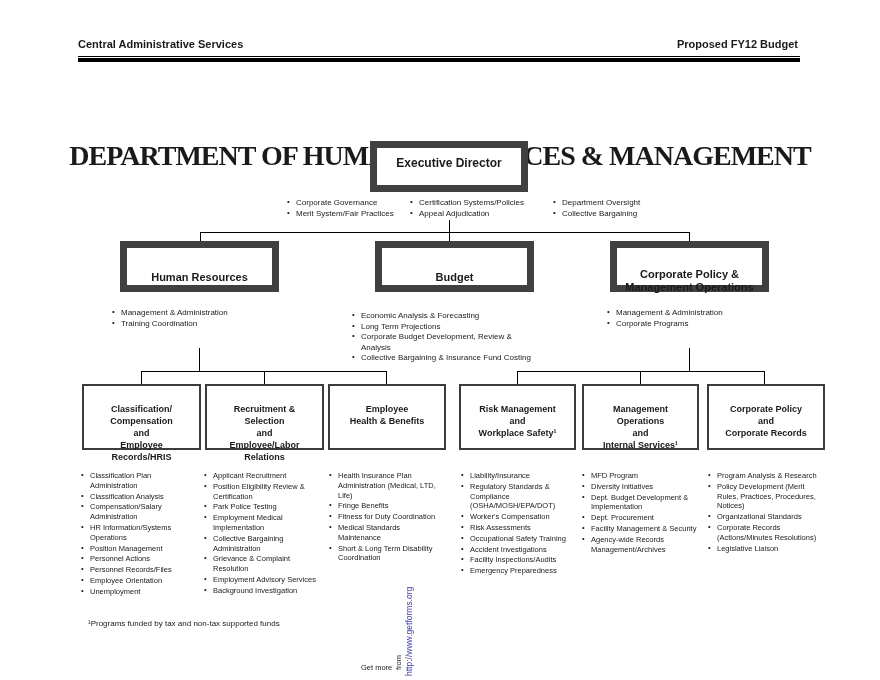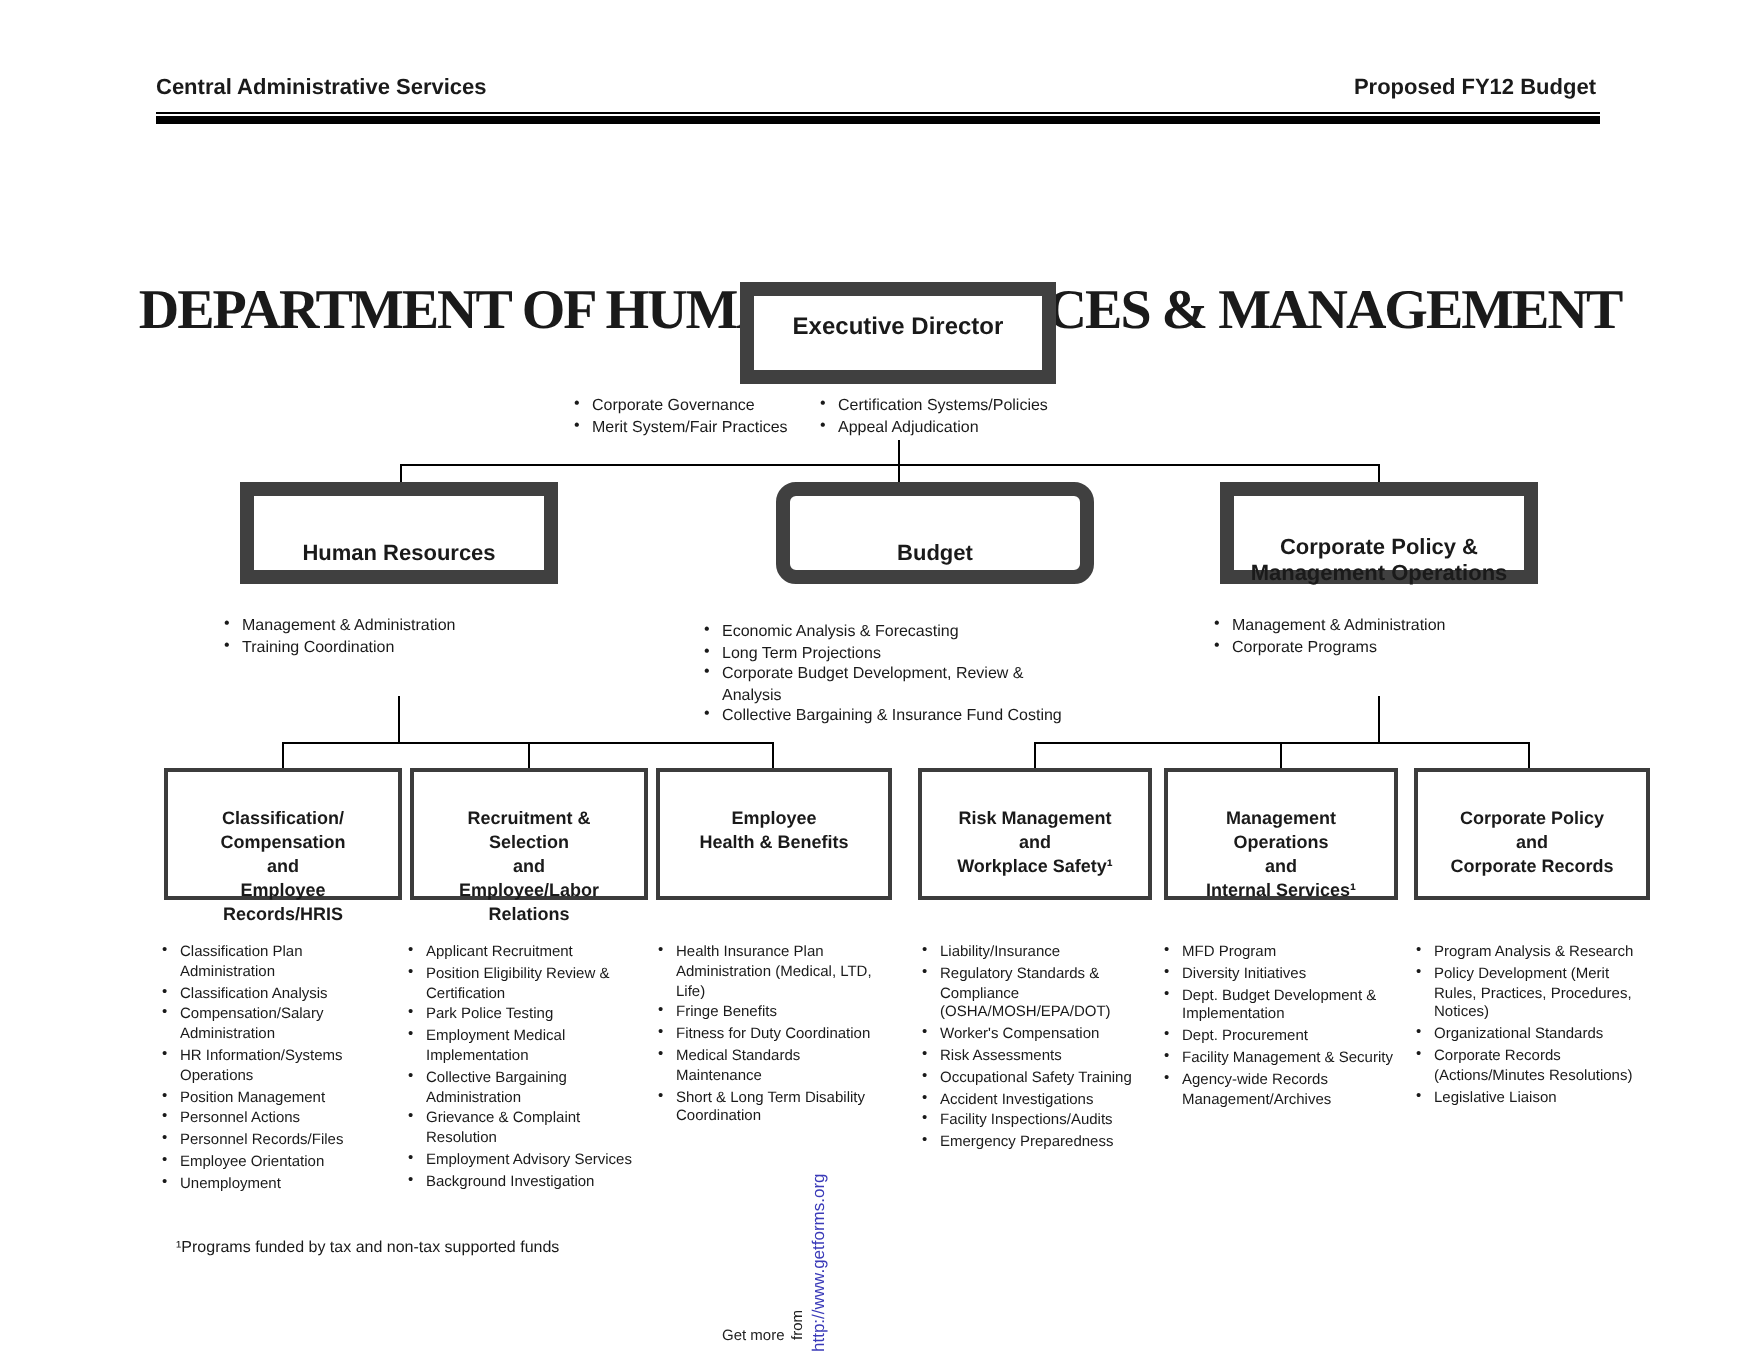--- a/index.html
+++ b/index.html
@@ -17,21 +17,21 @@
   
   .title { position:absolute; left:0; top:100px; width:880px; text-align:center;
            font-family:"Liberation Serif", serif; font-weight:bold; font-size:28px;
            letter-spacing:-1px; white-space:nowrap;margin-top:40px; }
   
   .box  { position:absolute; border:7px solid #404040; background:#fff; text-align:center;
           font-weight:bold; }
   .exec-box { left:370px; top:141px; width:158px; height:51px; font-size:12px; padding-top:8px; }
   .div-box  { top:241px; width:159px; height:51px; font-size:11px; padding-top:10px;
               line-height:13px; white-space:pre-line; }
-  #div-0 { left:120px; } #div-1 { left:388px;border-radius:10px; } #div-2 { left:610px; padding-top:7px; }
+  #div-0 { left:120px; } #div-1 { left:375px; } #div-2 { left:610px; padding-top:7px; }
   .unit-box { top:384px; height:66px; font-size:9px; line-height:12px; padding-top:5px;
               white-space:pre-line; border:2px solid #3c3c3c; }
   #unit-0 { left:82px;  width:119px; }
   #unit-1 { left:205px; width:119px; }
   #unit-2 { left:328px; width:118px; }
   #unit-3 { left:459px; width:117px; }
   #unit-4 { left:582px; width:117px; }
   #unit-5 { left:707px; width:118px; }
   
   .line { position:absolute; background:#000; }
@@ -75,20 +75,24 @@
     <span>Executive Director</span>
   </div>
   <ul class="blist exec-col" id="exec-col-0">
       <li>Corporate Governance</li>
       <li>Merit System/Fair Practices</li>
     </ul>
   <ul class="blist exec-col" id="exec-col-1">
       <li>Certification Systems/Policies</li>
       <li>Appeal Adjudication</li>
     </ul>
+  <ul class="blist exec-col" id="exec-col-2">
+      <li>Department Oversight</li>
+      <li>Collective Bargaining</li>
+    </ul>
 
   <div class="line" style="left:449px; top:220px; width:1px; height:12px;"></div>
   <div class="line" style="left:200px; top:232px; width:490px; height:1px;"></div>
   <div class="line" style="left:200px; top:232px; width:1px; height:9px;"></div>
   <div class="line" style="left:449px; top:232px; width:1px; height:9px;"></div>
   <div class="line" style="left:689px; top:232px; width:1px; height:9px;"></div>
 
   <div class="box div-box" id="div-0">
     <span>Human Resources</span>
   </div>

